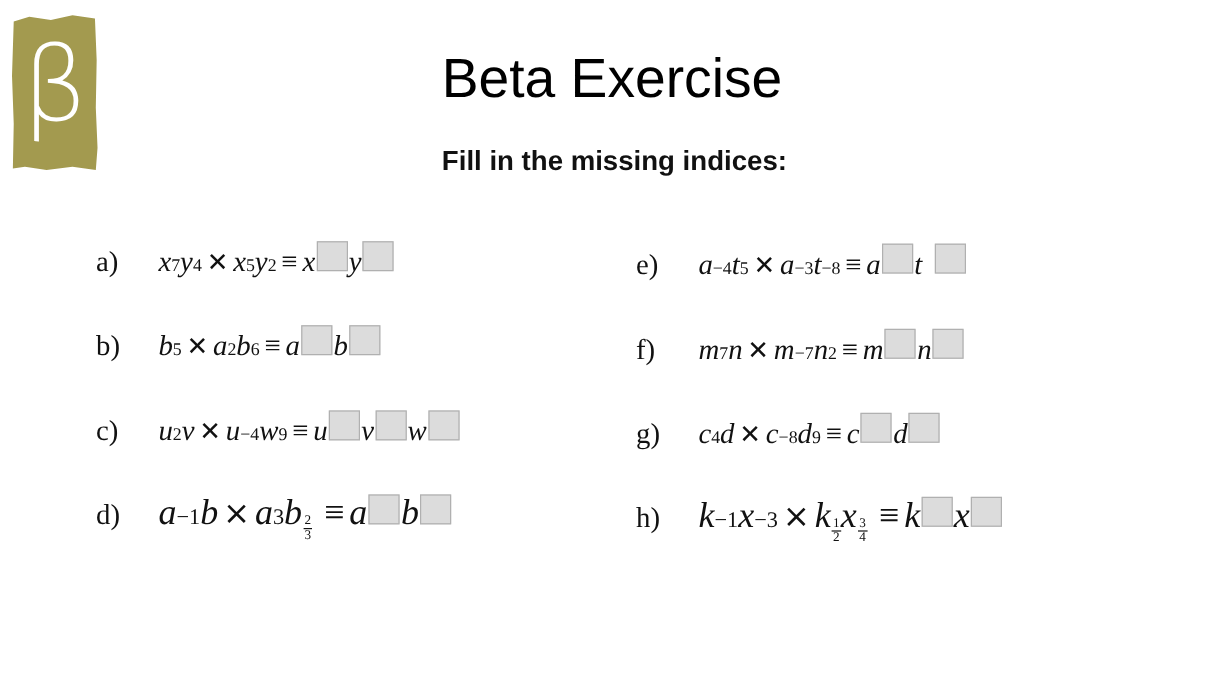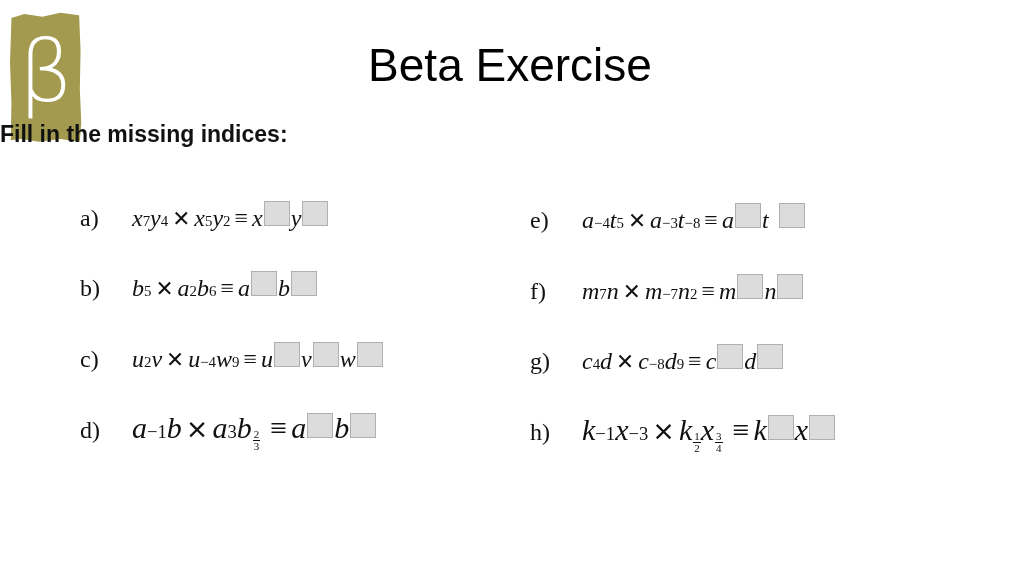--- a/index.html
+++ b/index.html
@@ -14,21 +14,21 @@
   }
   .logo-glyph {
     position:absolute; left:0; top:18px; width:72px; text-align:center;
     color:#ffffff; font-family:"DejaVu Sans", sans-serif; font-size:86px; font-weight:200; line-height:1;
   }
   .title {
     position:absolute; left:0; width:1020px; top:38px; text-align:center;
     font-family:"Liberation Sans", sans-serif; font-size:46px; font-weight:normal; color:#000000;
   }
   .subtitle {
-    position:absolute; left:0; width:1024px; top:121px; text-align:left;
+    position:absolute; left:0; width:1024px; top:121px; text-align:center;
     font-family:"Liberation Sans", sans-serif; font-size:23px; font-weight:bold; color:#111;
   }
   .q {
     position:absolute; height:40px; display:flex; align-items:baseline;
     font-size:24px; white-space:nowrap;
   }
   .q.big { font-size:30px; }
   .qlabel { display:inline-block; width:52px; font-style:normal; font-size:24px; }
   .expr { font-style:italic; display:inline-flex; align-items:baseline; }
   .expr sup { font-style:normal; font-size:0.62em; vertical-align:0.6em; line-height:0; }

